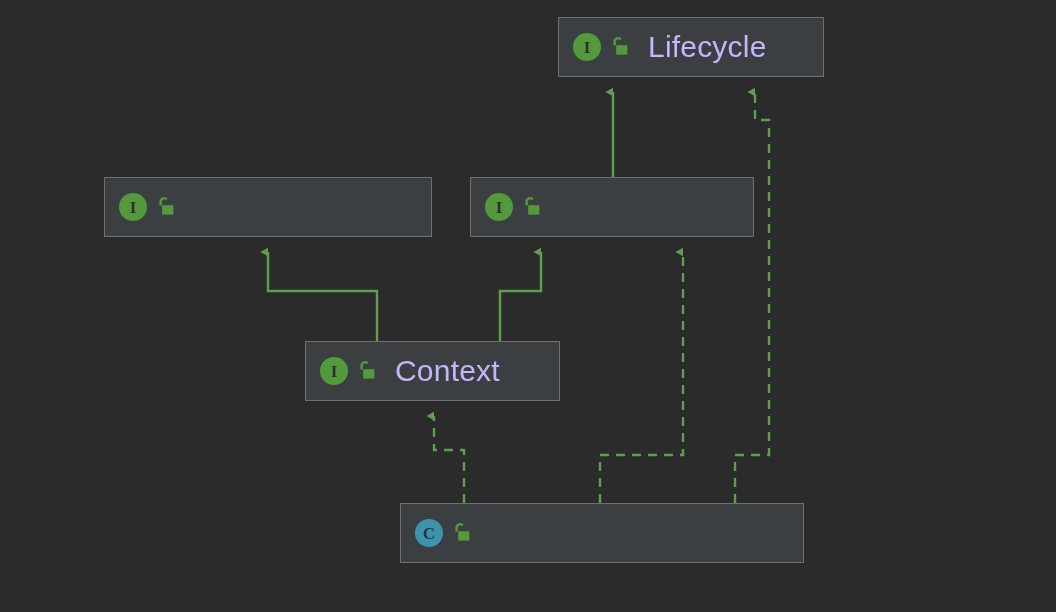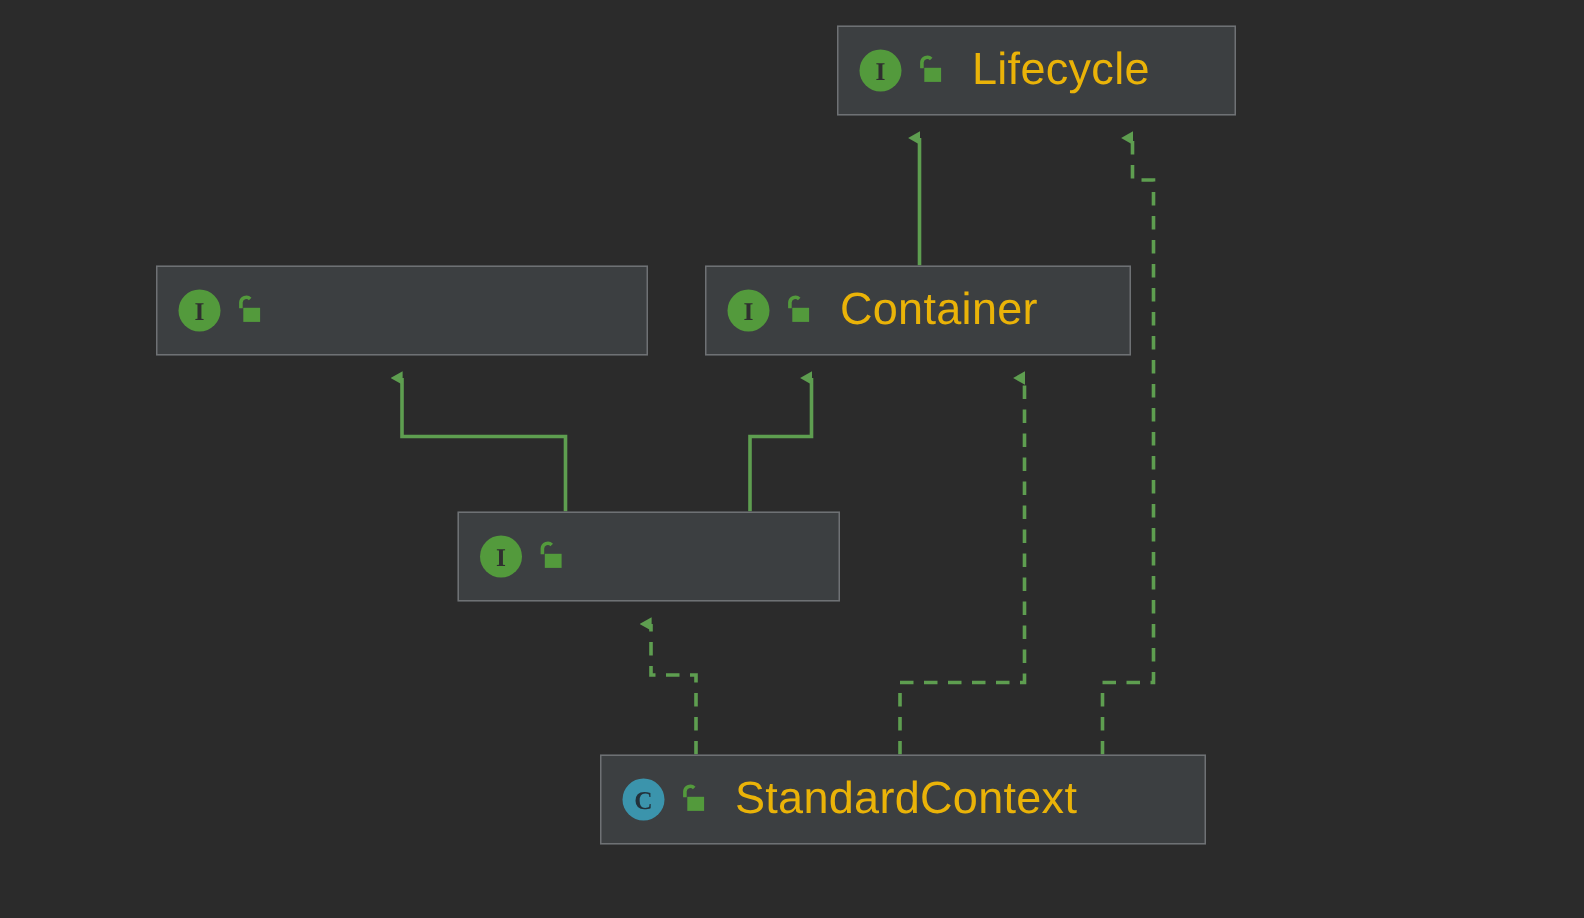--- a/index.html
+++ b/index.html
@@ -58,21 +58,21 @@
   .node-icon-vis {
     flex: 0 0 auto;
     width: 20px;
     height: 24px;
     margin-left: 9px;
     position: relative;
   }
   .node-icon-vis svg { display: block; }
   .node-label {
     margin-left: 18px;
-    color: #eab308;
+    color: #c4b5fd;
     font-size: 30px;
     line-height: 1;
     white-space: nowrap;
     letter-spacing: 0.2px;
   }
 </style>
 </head>
 <body>
 
 <div id="diagram-root">
@@ -115,37 +115,36 @@
   </div>
 
   <div class="uml-node" style="left: 470px; top: 177px; width: 284px; height: 60px; background: rgb(60, 63, 65); border-color: rgb(110, 113, 116);">
     <span class="node-icon-type kind-interface">I</span>
     <span class="node-icon-vis">
       <svg width="20" height="24" viewBox="0 0 20 24">
         <path d="M4.6 10.5 V6.6 a3.6 3.6 0 0 1 6.2 -2.3" fill="none" stroke="#539a3c" stroke-width="2.4"></path>
         <rect x="6.2" y="10.2" width="11.2" height="9.4" fill="#539a3c"></rect>
       </svg>
     </span>
-    <span class="node-label">Container</span>
   </div>
 
   <div class="uml-node" style="left: 305px; top: 341px; width: 255px; height: 60px; background: rgb(60, 63, 65); border-color: rgb(110, 113, 116);">
     <span class="node-icon-type kind-interface">I</span>
     <span class="node-icon-vis">
       <svg width="20" height="24" viewBox="0 0 20 24">
         <path d="M4.6 10.5 V6.6 a3.6 3.6 0 0 1 6.2 -2.3" fill="none" stroke="#539a3c" stroke-width="2.4"></path>
         <rect x="6.2" y="10.2" width="11.2" height="9.4" fill="#539a3c"></rect>
       </svg>
     </span>
+    <span class="node-label">Context</span>
   </div>
 
   <div class="uml-node" style="left: 400px; top: 503px; width: 404px; height: 60px; background: rgb(60, 63, 65); border-color: rgb(110, 113, 116);">
     <span class="node-icon-type kind-class">C</span>
     <span class="node-icon-vis">
       <svg width="20" height="24" viewBox="0 0 20 24">
         <path d="M4.6 10.5 V6.6 a3.6 3.6 0 0 1 6.2 -2.3" fill="none" stroke="#539a3c" stroke-width="2.4"></path>
         <rect x="6.2" y="10.2" width="11.2" height="9.4" fill="#539a3c"></rect>
       </svg>
     </span>
-    <span class="node-label">StandardContext</span>
   </div>
 
 </div>
 
 </body></html>

